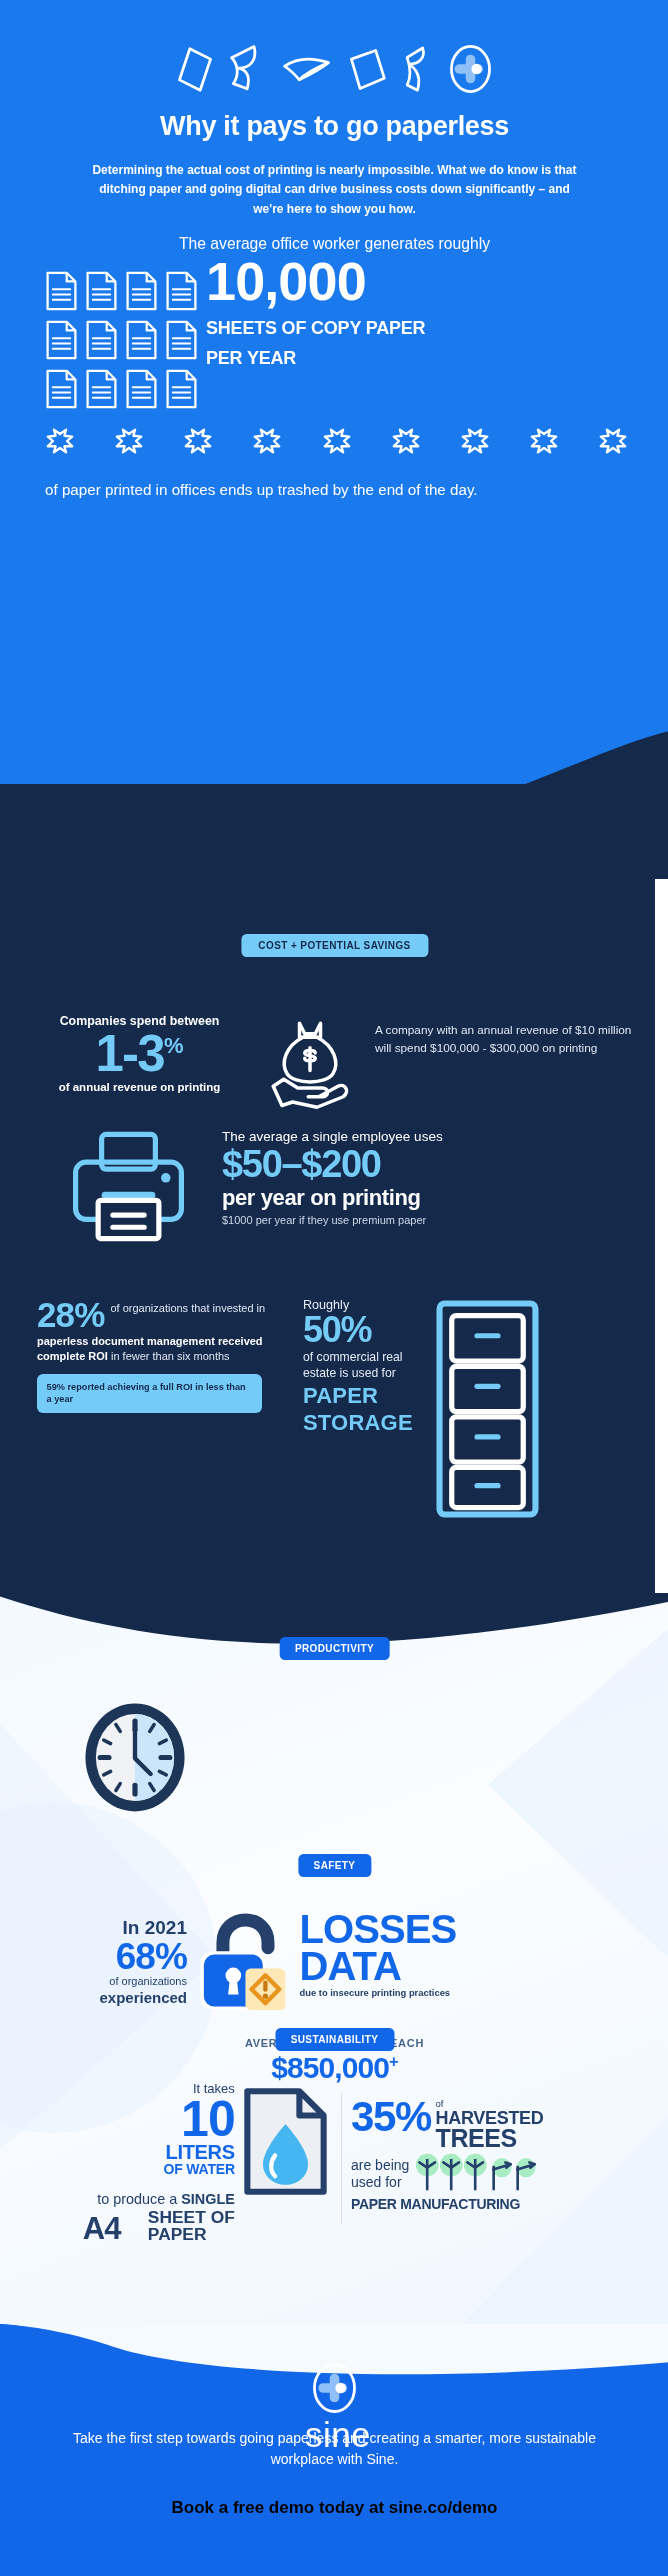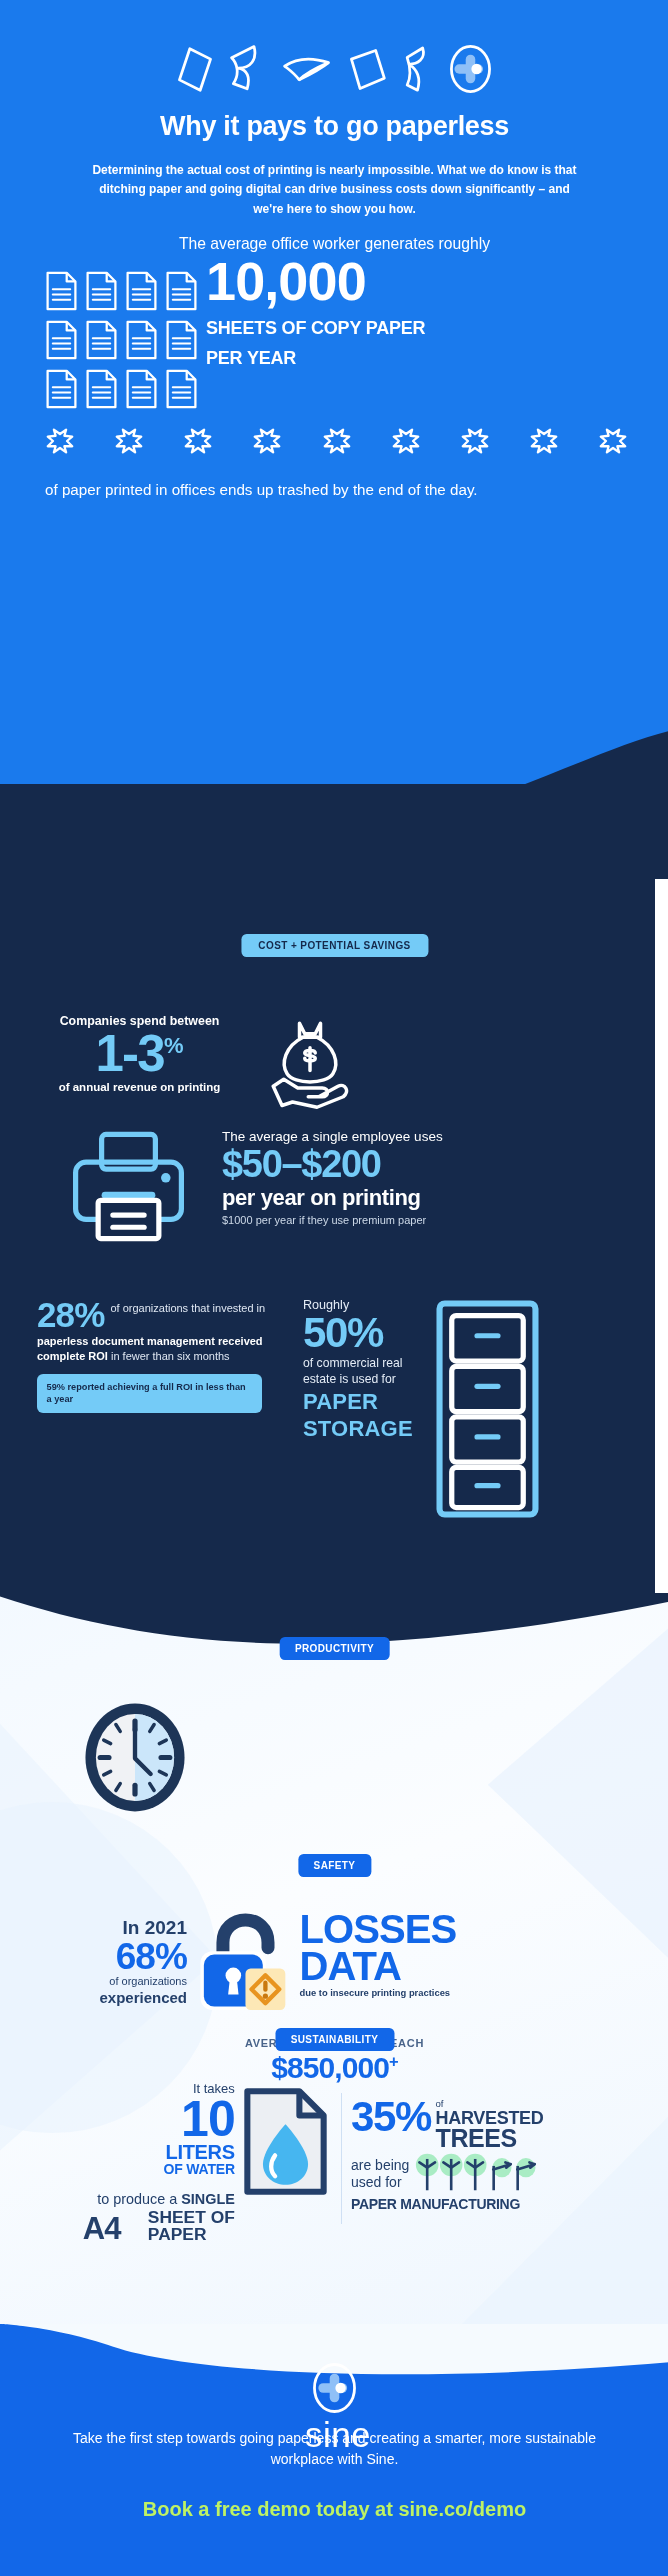--- a/index.html
+++ b/index.html
@@ -103,21 +103,21 @@
   .roi-left .n28sub { color:#dfe7f2; font-size:11px; line-height:1.25; padding-left:6.1px; padding-top:3.5px;}
   .roi-left .body { color:#dfe7f2; font-size:11px; line-height:1.42; margin-top:2.6px;}
   .roi-left .body b { color:#ffffff; }
   .roi-badge {
     margin-top:8.7px; background:#74cbf7; color:#15294b; border-radius:6.1px;
     padding:7px 9.6px; font-size:9.2px; font-weight:bold; line-height:1.35; width:225px;
   }
   .roi-right { flex:1; display:flex; }
   .roi-right-txt { width:126px; }
   .roi-right-txt .rough { color:#e4ecf6; font-size:12.6px;}
-  .roi-right-txt .n50 { color:#74cbf7; font-size:42px; font-weight:bold; line-height:1.0; letter-spacing:-1.3px;}
+  .roi-right-txt .n50 { color:#74cbf7; font-size:36px; font-weight:bold; line-height:1.0; letter-spacing:-1.3px;}
   .roi-right-txt .cre { color:#e4ecf6; font-size:12.2px; line-height:1.3; margin-top:1.7px;}
   .roi-right-txt .paper { color:#74cbf7; font-size:22px; font-weight:bold; line-height:1.12; letter-spacing:0.2px; margin-top:2.6px;}
   .cabinet { padding-left:7px; padding-top:1.7px;}
 
   
   .light {
     position:absolute; left:0; top:1593px; width:669px; height:784px;
     background:linear-gradient(160deg,#f3f9ff 0%,#fbfdff 40%,#eef6fe 100%);
     overflow:hidden; z-index:2;
   }
@@ -187,21 +187,21 @@
   .sust-right .pm { color:#24406b; font-size:14px; font-weight:bold; letter-spacing:-0.3px; margin-top:0.9px;}
 
   
   .footer {
     position:absolute; left:0; top:2324px; width:669px; height:252px;
     background:#1267e8; overflow:hidden; z-index:3;
   }
   .footer-wave { position:absolute; left:0; top:0; width:669px; height:61px;}
   .footer-logo { position:absolute; left:0; top:37px; width:669px; display:flex; justify-content:center; align-items:center;flex-direction:column;}
   .footer-cta { position:absolute; left:61px; top:104px; width:547px; text-align:center; color:#fff; font-size:14px; line-height:1.5;}
-  .footer-book { position:absolute; left:0; top:174px; width:669px; text-align:center; color:#bef264; font-size:20px; font-weight:bold;}
+  .footer-book { position:absolute; left:0; top:174px; width:669px; text-align:center; color:#000000; font-size:17px; font-weight:bold;}
 </style>
 </head>
 <body>
 
 <section class="hero">
 
   <div class="paper-strip">
     <svg width="38" height="49" viewBox="0 0 44 56">
       <path d="M16 4 L40 16 L28 52 L4 40 Z" fill="none" stroke="#fff" stroke-width="3.2" stroke-linejoin="round"></path>
     </svg>
@@ -352,20 +352,21 @@
         <div class="lbl-bot">of annual revenue on printing</div>
       </div>
       <div class="cost-mid">
         <svg width="84" height="91" viewBox="0 0 96 104">
           <path d="M36 6 L42 18 L54 18 L60 6 L60 22 L36 22 Z" fill="none" stroke="#fff" stroke-width="4" stroke-linejoin="round"></path>
           <path d="M40 22 C20 32 14 52 22 64 C30 76 66 76 74 64 C82 52 76 32 56 22 Z" fill="none" stroke="#fff" stroke-width="4" stroke-linejoin="round"></path>
           <path d="M48 34 v26 M54 40 c0-4-12-4-12 0 s12 2 12 6 -12 4 -12 0" fill="none" stroke="#fff" stroke-width="4" stroke-linecap="round"></path>
           <path d="M6 78 L18 70 L34 80 L62 80 C70 80 70 90 62 90 L46 90 L58 90 L80 78 C88 74 94 84 86 90 L56 102 L28 96 L16 100 Z" fill="none" stroke="#fff" stroke-width="4" stroke-linejoin="round"></path>
         </svg>
       </div>
+      <div class="cost-right">A company with an annual revenue of $10 million will spend $100,000 - $300,000 on printing</div>
     </div>
 
     <div class="printer-row">
       <div class="printer-icon">
         <svg width="131" height="111" viewBox="0 0 150 128">
           <rect x="44" y="4" width="62" height="40" rx="5" fill="none" stroke="#74cbf7" stroke-width="6"></rect>
           <rect x="14" y="36" width="122" height="66" rx="12" fill="none" stroke="#74cbf7" stroke-width="6"></rect>
           <circle cx="118" cy="54" r="5.5" fill="#74cbf7"></circle>
           <rect x="44" y="70" width="62" height="8" rx="4" fill="#74cbf7"></rect>
           <rect x="40" y="80" width="70" height="44" rx="3" fill="#15294b" stroke="#ffffff" stroke-width="6"></rect>

